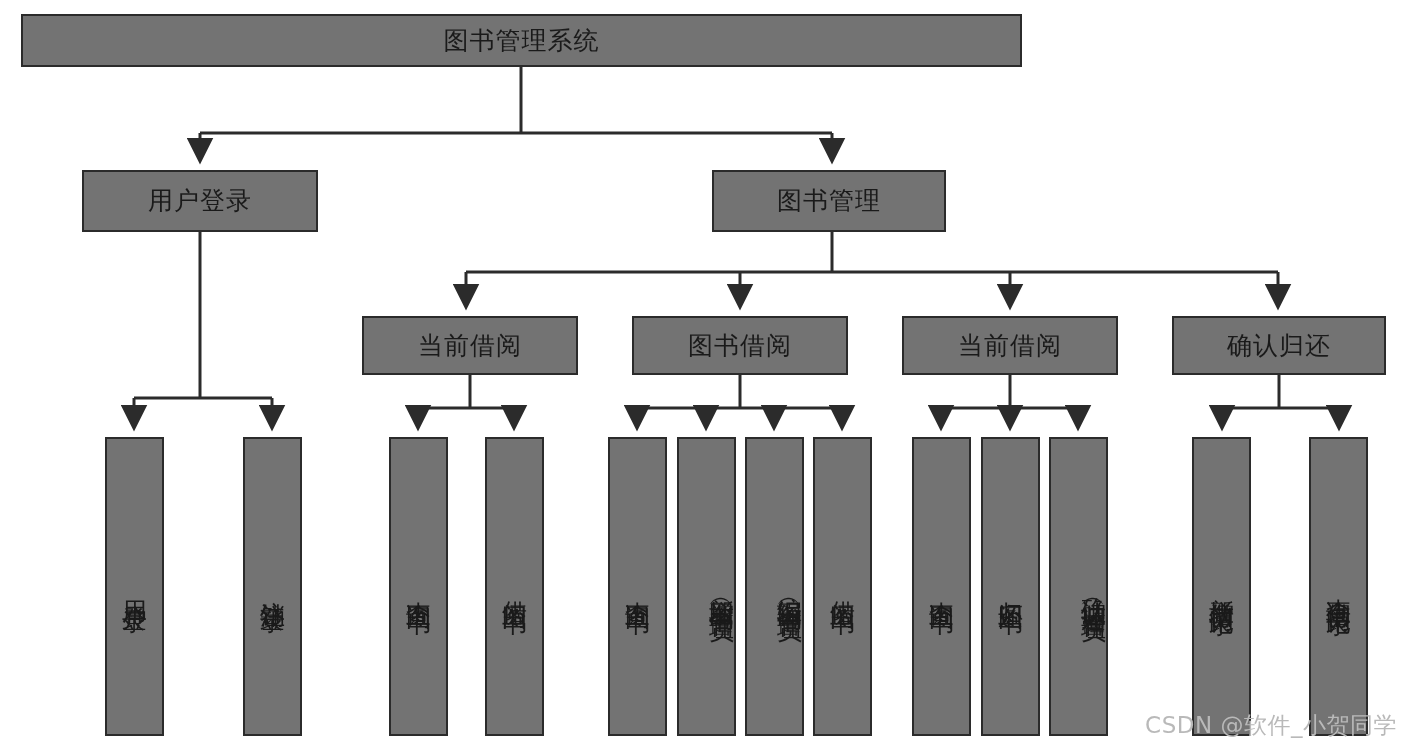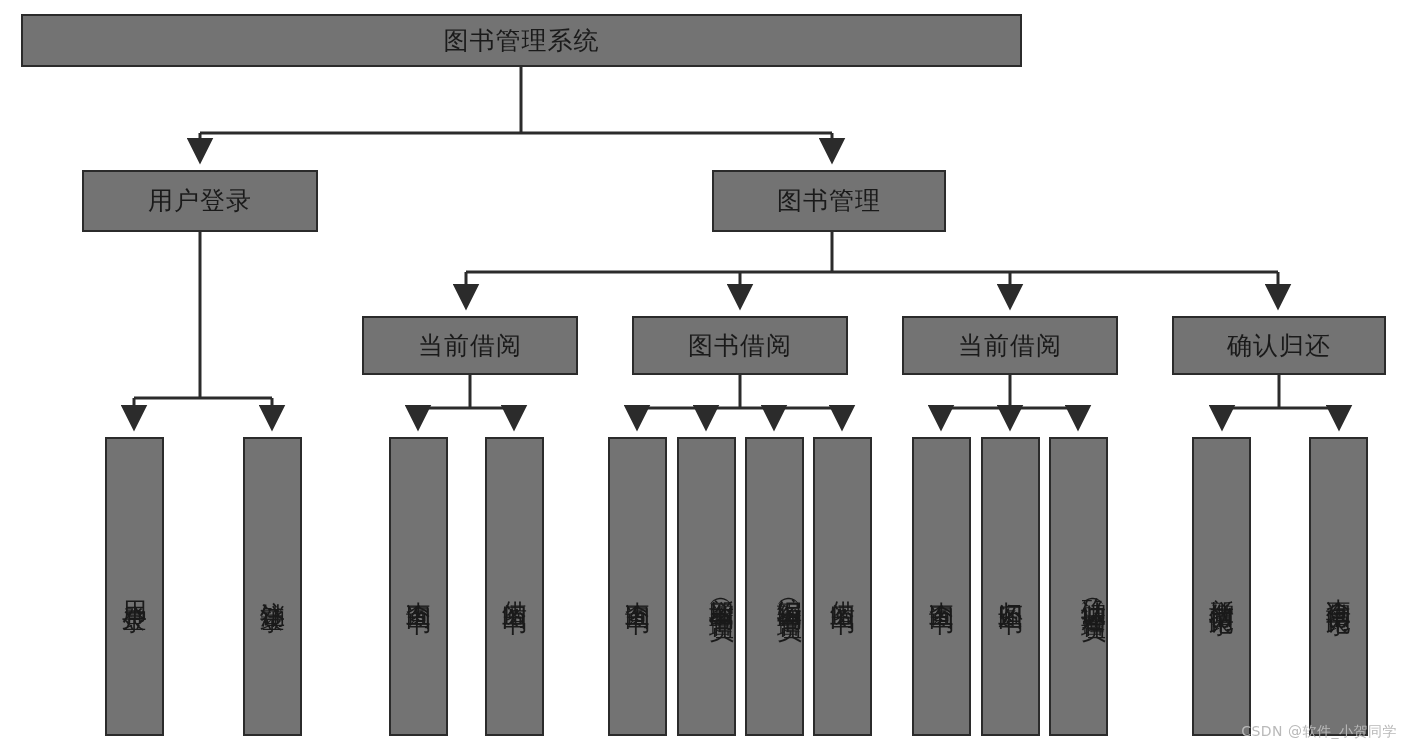--- a/index.html
+++ b/index.html
@@ -51,21 +51,21 @@
     line-height: 1.0;
   }
   .node-v.mid {
     align-items: center;
     padding-top: 0;
   }
   .watermark {
     position: absolute;
     right: 8px;
     bottom: 6px;
-    font-size: 14px;
+    font-size: 23px;
     color: #b9b9b9;
     letter-spacing: 0.5px;
     white-space: nowrap;
     z-index: 5;
   }
 </style>
 </head>
 <body>
 
 <div id="canvas">

